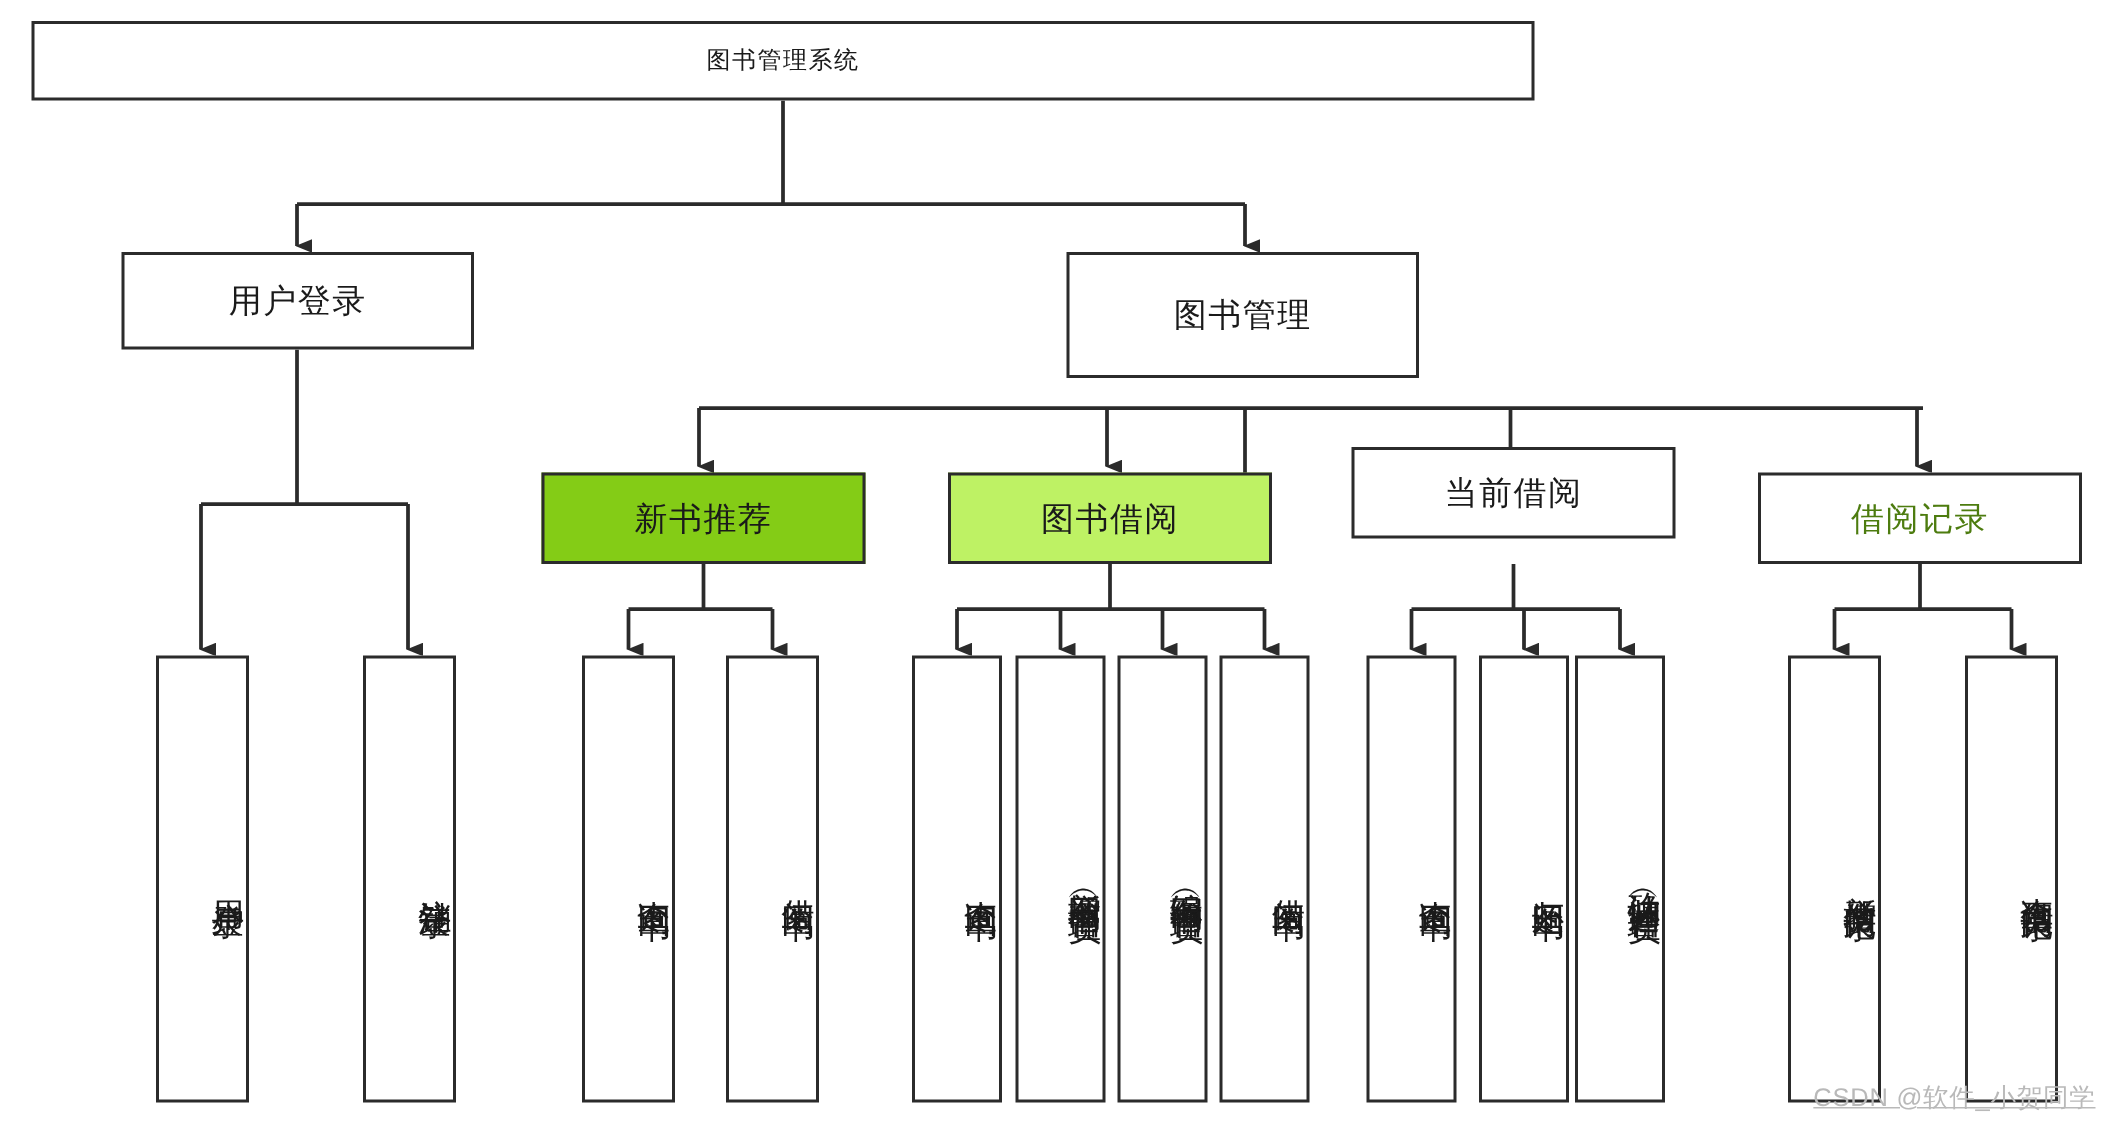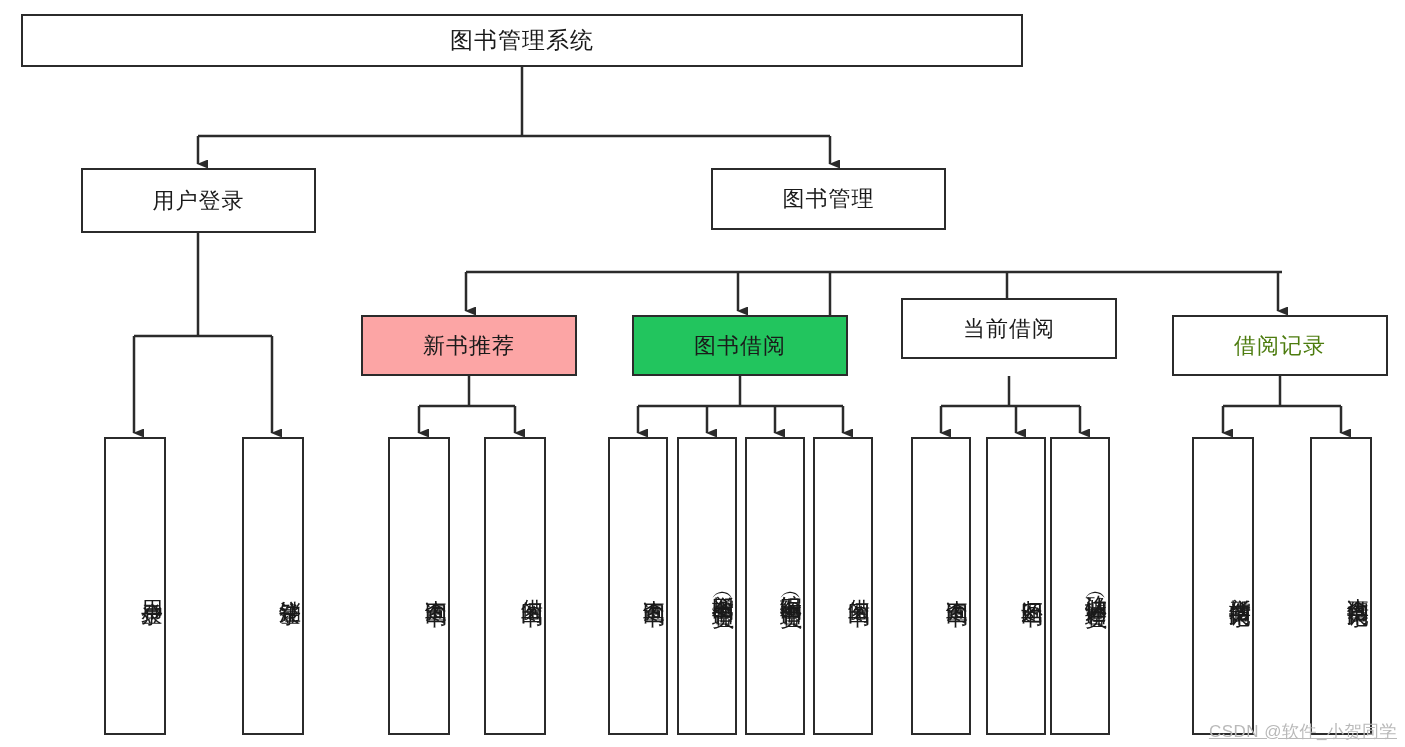--- a/index.html
+++ b/index.html
@@ -36,21 +36,21 @@
     justify-content: center;
     color: #1a1a1a;
     z-index: 2;
   }
   .node.h {
     font-size: 22px;
     letter-spacing: 1px;
     white-space: nowrap;
   }
   .node.root {
-    font-size: 23px;
+    font-size: 16px;
   }
   .node.leaf {
     font-size: 22px;
     letter-spacing: 2px;
     writing-mode: vertical-rl;
     text-orientation: upright;
     align-items: flex-start;
     justify-content: center;
     padding: 14px 0;
     line-height: 1.05;
@@ -131,28 +131,28 @@
     </g>
   </svg>
 
   <div class="node h root" style="left: 21px; top: 14px; width: 1002px; height: 53px; border-color: rgb(43, 43, 43); background: rgb(255, 255, 255); color: rgb(26, 26, 26);">
     <span>图书管理系统</span>
   </div>
 
   <div class="node h" style="left: 81px; top: 168px; width: 235px; height: 65px; border-color: rgb(43, 43, 43); background: rgb(255, 255, 255); color: rgb(26, 26, 26);">
     <span>用户登录</span>
   </div>
-  <div class="node h" style="left: 711px; top: 168px; width: 235px; height: 62px; border-color: rgb(43, 43, 43); background: rgb(255, 255, 255); color: rgb(26, 26, 26);">
+  <div class="node h" style="left: 711px; top: 168px; width: 235px; height: 84px; border-color: rgb(43, 43, 43); background: rgb(255, 255, 255); color: rgb(26, 26, 26);">
     <span>图书管理</span>
   </div>
 
-  <div class="node h" style="left: 361px; top: 315px; width: 216px; height: 61px; border-color: rgb(43, 43, 43); background: #fca5a5; color: rgb(26, 26, 26);">
+  <div class="node h" style="left: 361px; top: 315px; width: 216px; height: 61px; border-color: rgb(43, 43, 43); background: #84cc16; color: rgb(26, 26, 26);">
     <span>新书推荐</span>
   </div>
-  <div class="node h" style="left: 632px; top: 315px; width: 216px; height: 61px; border-color: rgb(43, 43, 43); background: #22c55e; color: rgb(26, 26, 26); text-align: right;">
+  <div class="node h" style="left: 632px; top: 315px; width: 216px; height: 61px; border-color: rgb(43, 43, 43); background: #bef264; color: rgb(26, 26, 26); text-align: right;">
     <span>图书借阅</span>
   </div>
   <div class="node h" style="left: 901px; top: 298px; width: 216px; height: 61px; border-color: rgb(43, 43, 43); background: rgb(255, 255, 255); color: rgb(26, 26, 26);">
     <span>当前借阅</span>
   </div>
   <div class="node h" style="left: 1172px; top: 315px; width: 216px; height: 61px; border-color: rgb(43, 43, 43); background: rgb(255, 255, 255); color: #4d7c0f;">
     <span>借阅记录</span>
   </div>
 
   <div class="node leaf" style="left: 104px; top: 437px; width: 62px; height: 298px; align-items: flex-start; border-color: rgb(43, 43, 43); background: rgb(255, 255, 255); color: rgb(26, 26, 26);">

